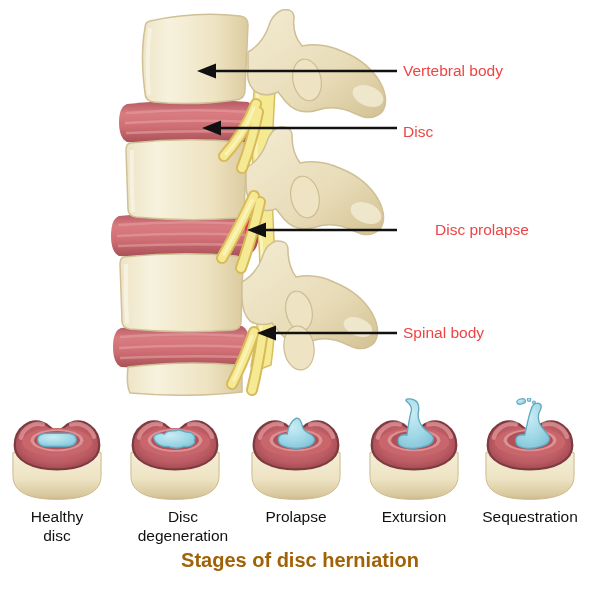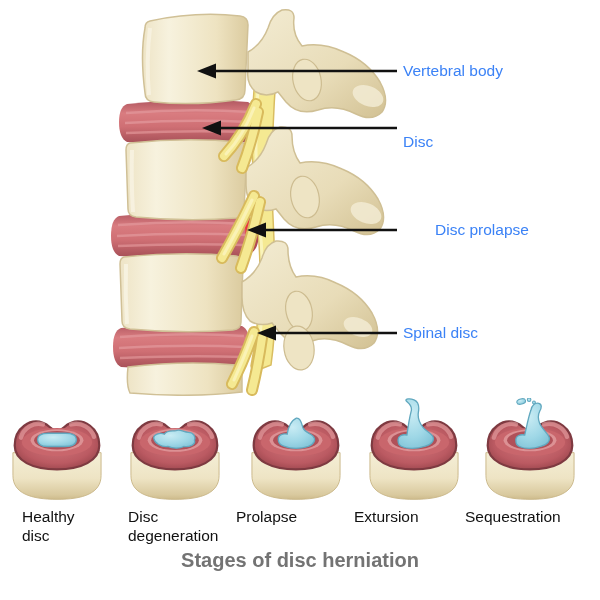--- a/index.html
+++ b/index.html
@@ -2,41 +2,41 @@
 <html><head>
 <meta charset="utf-8">
 <style>
   html,body{margin:0;padding:0;background:#fff;}
   #canvas{
     position:relative;width:600px;height:600px;background:#ffffff;
     font-family:"Liberation Sans", sans-serif;color:#111;overflow:hidden;
   }
   .spine-svg{position:absolute;left:0;top:0;}
   .callout-label{
-    position:absolute;left:403px;font-size:15.5px;line-height:20px;color:#3b82f6;
+    position:absolute;left:403px;font-size:15.5px;line-height:20px;color:#ef4444;
     white-space:nowrap;
   }
   #lbl-vertebral{top:61px;}
-  #lbl-disc{top:132px;}
+  #lbl-disc{top:122px;}
   #lbl-prolapse{top:220px;margin-left:32px;}
   #lbl-cord{top:323px;}
   .stage{position:absolute;top:398px;width:106px;height:104px;}
   .stage svg{display:block;width:106px;height:104px;}
   .stage-label{
     position:absolute;top:507px;font-size:15.5px;line-height:19px;
-    text-align:left;color:#111;
+    text-align:center;color:#111;
   }
   #stage-1{left:4px;}   #stage-lbl-1{left:22px;width:70px;}
   #stage-2{left:122px;} #stage-lbl-2{left:128px;width:110px;}
   #stage-3{left:243px;} #stage-lbl-3{left:236px;width:120px;}
   #stage-4{left:361px;} #stage-lbl-4{left:354px;width:120px;}
   #stage-5{left:477px;} #stage-lbl-5{left:465px;width:130px;}
   .main-title{
     position:absolute;left:0;top:549px;width:600px;text-align:center;
-    font-size:20px;font-weight:bold;color:#737373;
+    font-size:20px;font-weight:bold;color:#a16207;
   }
   .defs-holder{position:absolute;width:0;height:0;overflow:hidden;}
 </style>
 </head>
 <body>
 
 <svg class="defs-holder" aria-hidden="true">
   <defs>
     <linearGradient id="boneG" x1="0" y1="0" x2="1" y2="0">
       <stop offset="0" stop-color="#eee4c6"></stop>
@@ -175,21 +175,21 @@
       <g>
         <line x1="274" y1="333" x2="397" y2="333"></line>
         <polygon points="257,333 276,325.5 276,340.5" stroke="none"></polygon>
       </g>
     </g>
   </svg>
 
   <div class="callout-label" id="lbl-vertebral">Vertebral body</div>
   <div class="callout-label" id="lbl-disc">Disc</div>
   <div class="callout-label" id="lbl-prolapse">Disc prolapse</div>
-  <div class="callout-label" id="lbl-cord">Spinal disc</div>
+  <div class="callout-label" id="lbl-cord">Spinal body</div>
 
   <div class="stage" id="stage-1">
     <svg viewBox="0 -18 120 118">
       <path d="M10 44 L10 70 C10 90 30 97 60 97 C90 97 110 90 110 70 L110 44 Z" fill="url(#baseG)" stroke="#c6b382" stroke-width="1"></path>
       <path d="M12 36 C12 15 30 5 44 10 C53 13 52 19 60 19 C68 19 67 13 76 10 C90 5 108 15 108 36 C108 53 88 63 60 63 C32 63 12 53 12 36 Z" fill="url(#annG)" stroke="#7e3a41" stroke-width="2.5"></path>
       <ellipse cx="60" cy="32" rx="40" ry="16" fill="#c9666c"></ellipse>
       <ellipse cx="60" cy="30" rx="30" ry="12.5" fill="#dc9194"></ellipse>
       <ellipse cx="60" cy="30" rx="26" ry="10.5" fill="#b05159"></ellipse>
       <path d="M19 27 C22 16 34 9 44 12" stroke="#e9a5a7" stroke-width="5" fill="none" opacity="0.6" stroke-linecap="round"></path>
       <path d="M76 12 C88 9 99 16 102 26" stroke="#e9a5a7" stroke-width="5" fill="none" opacity="0.6" stroke-linecap="round"></path>

